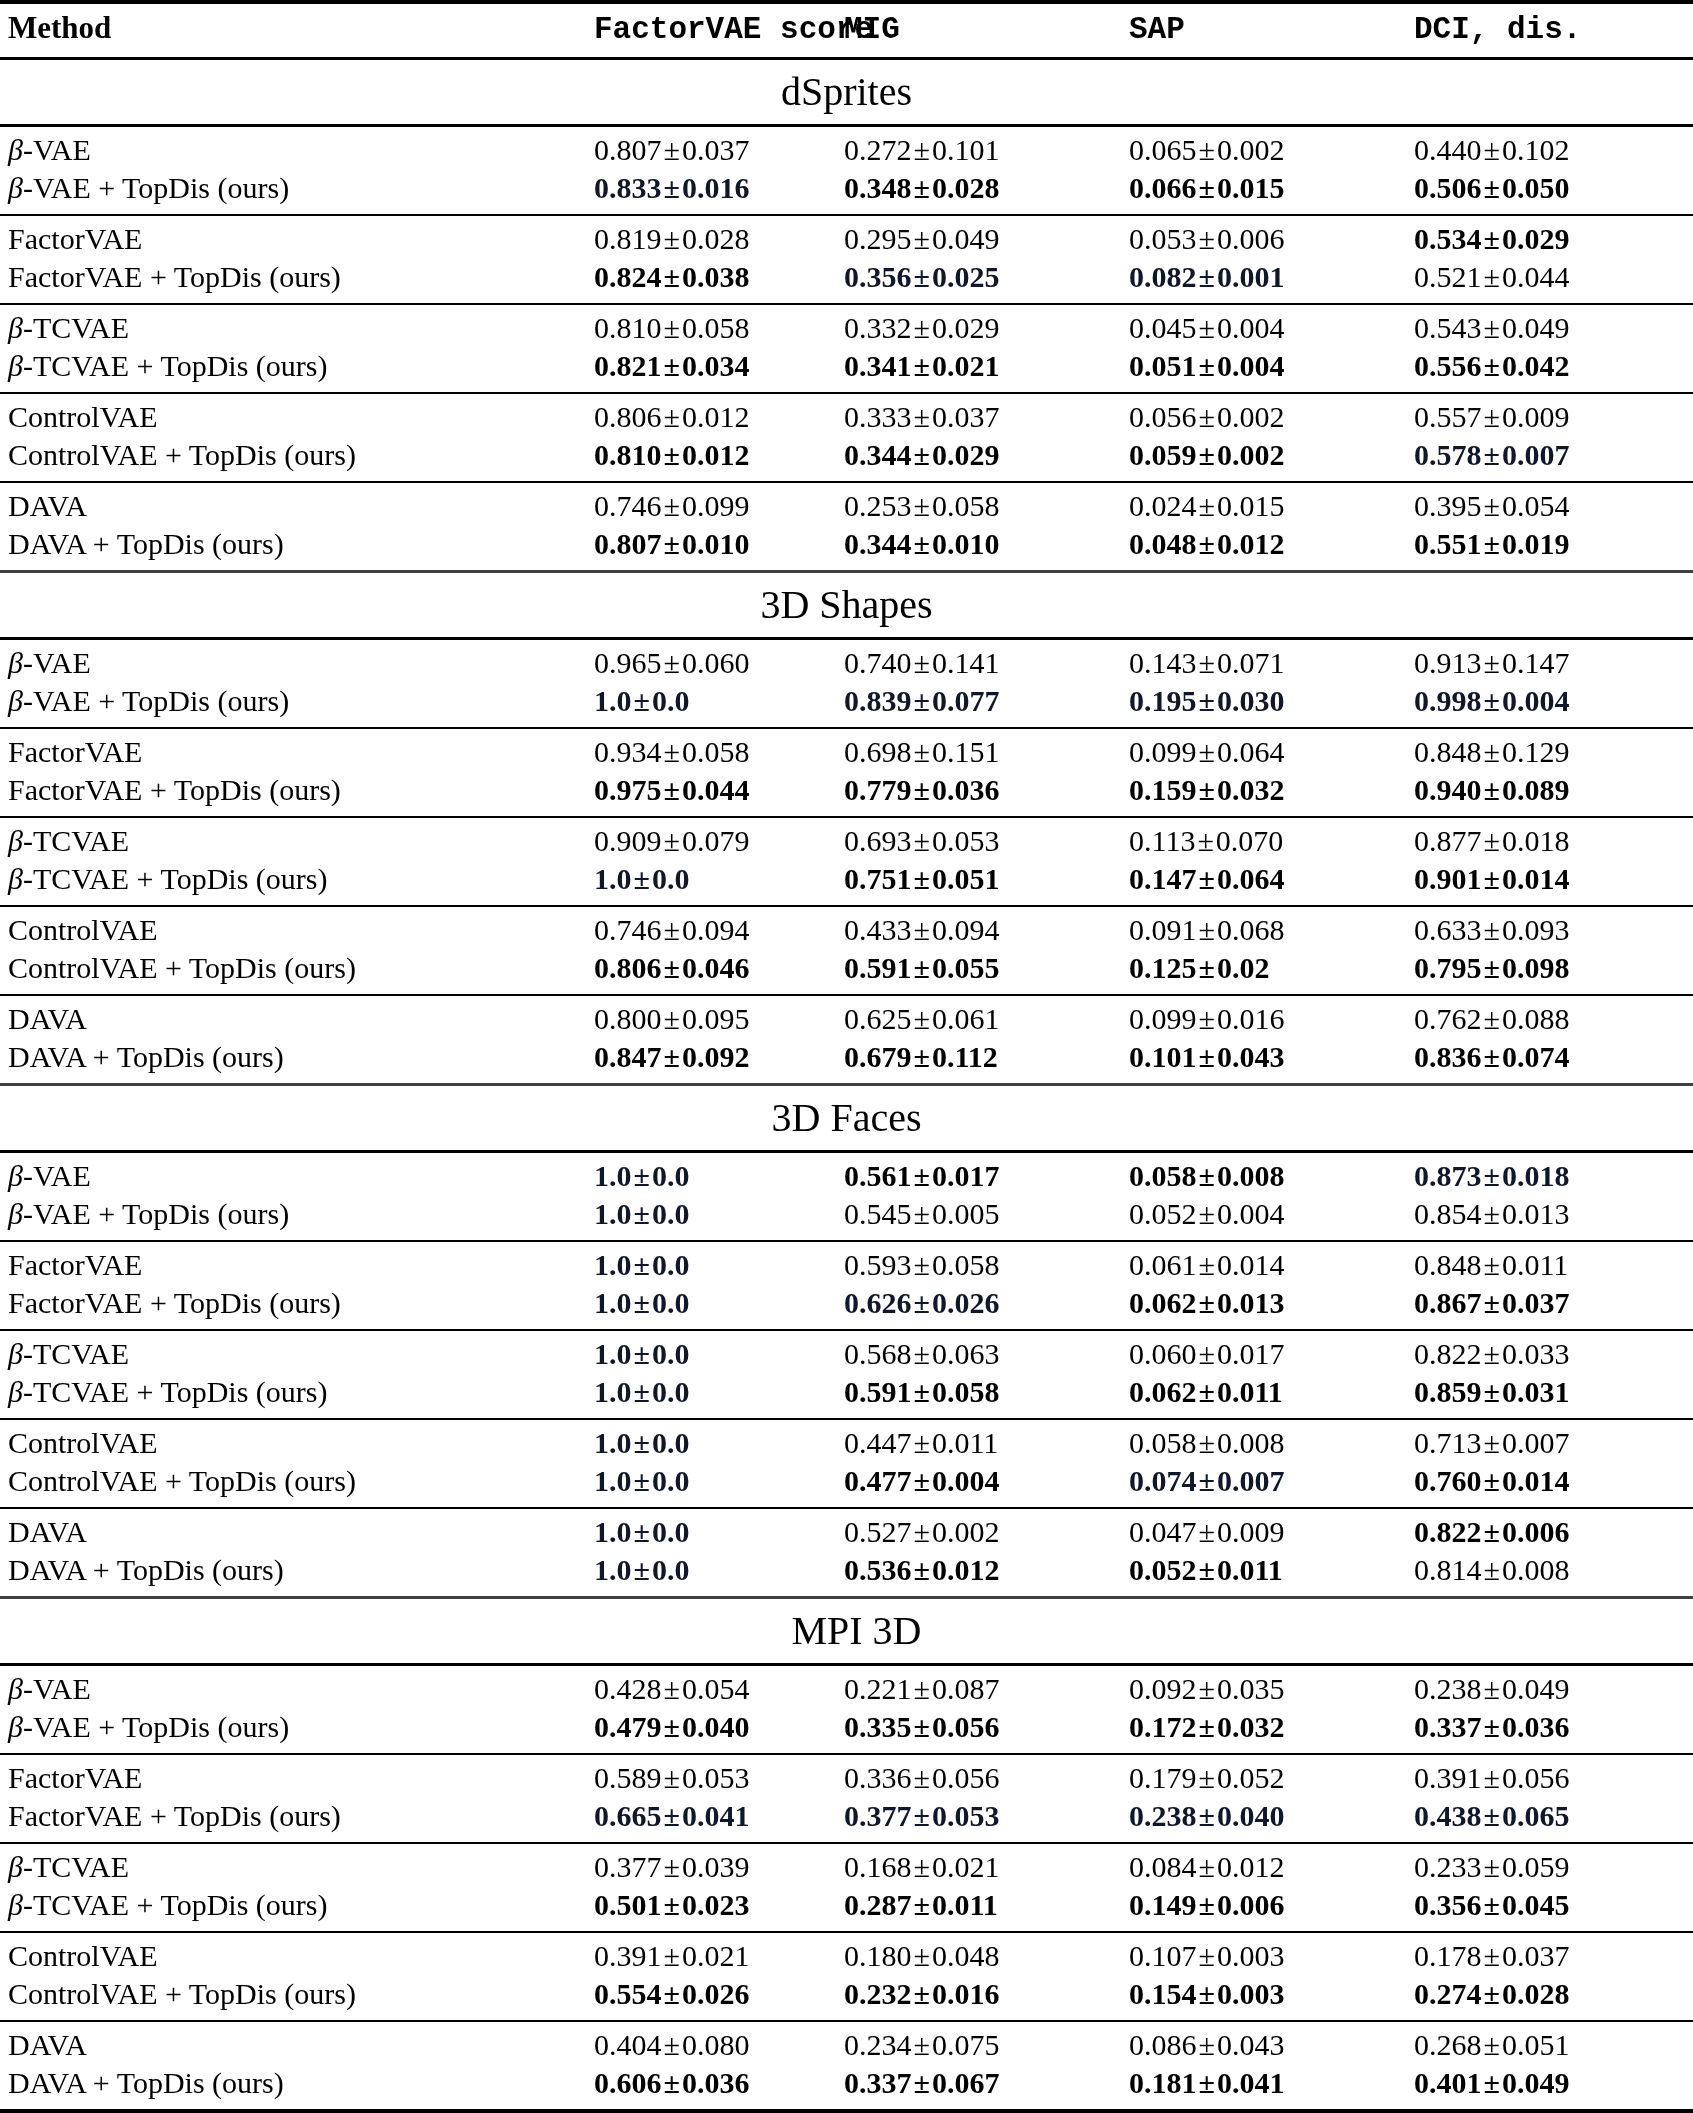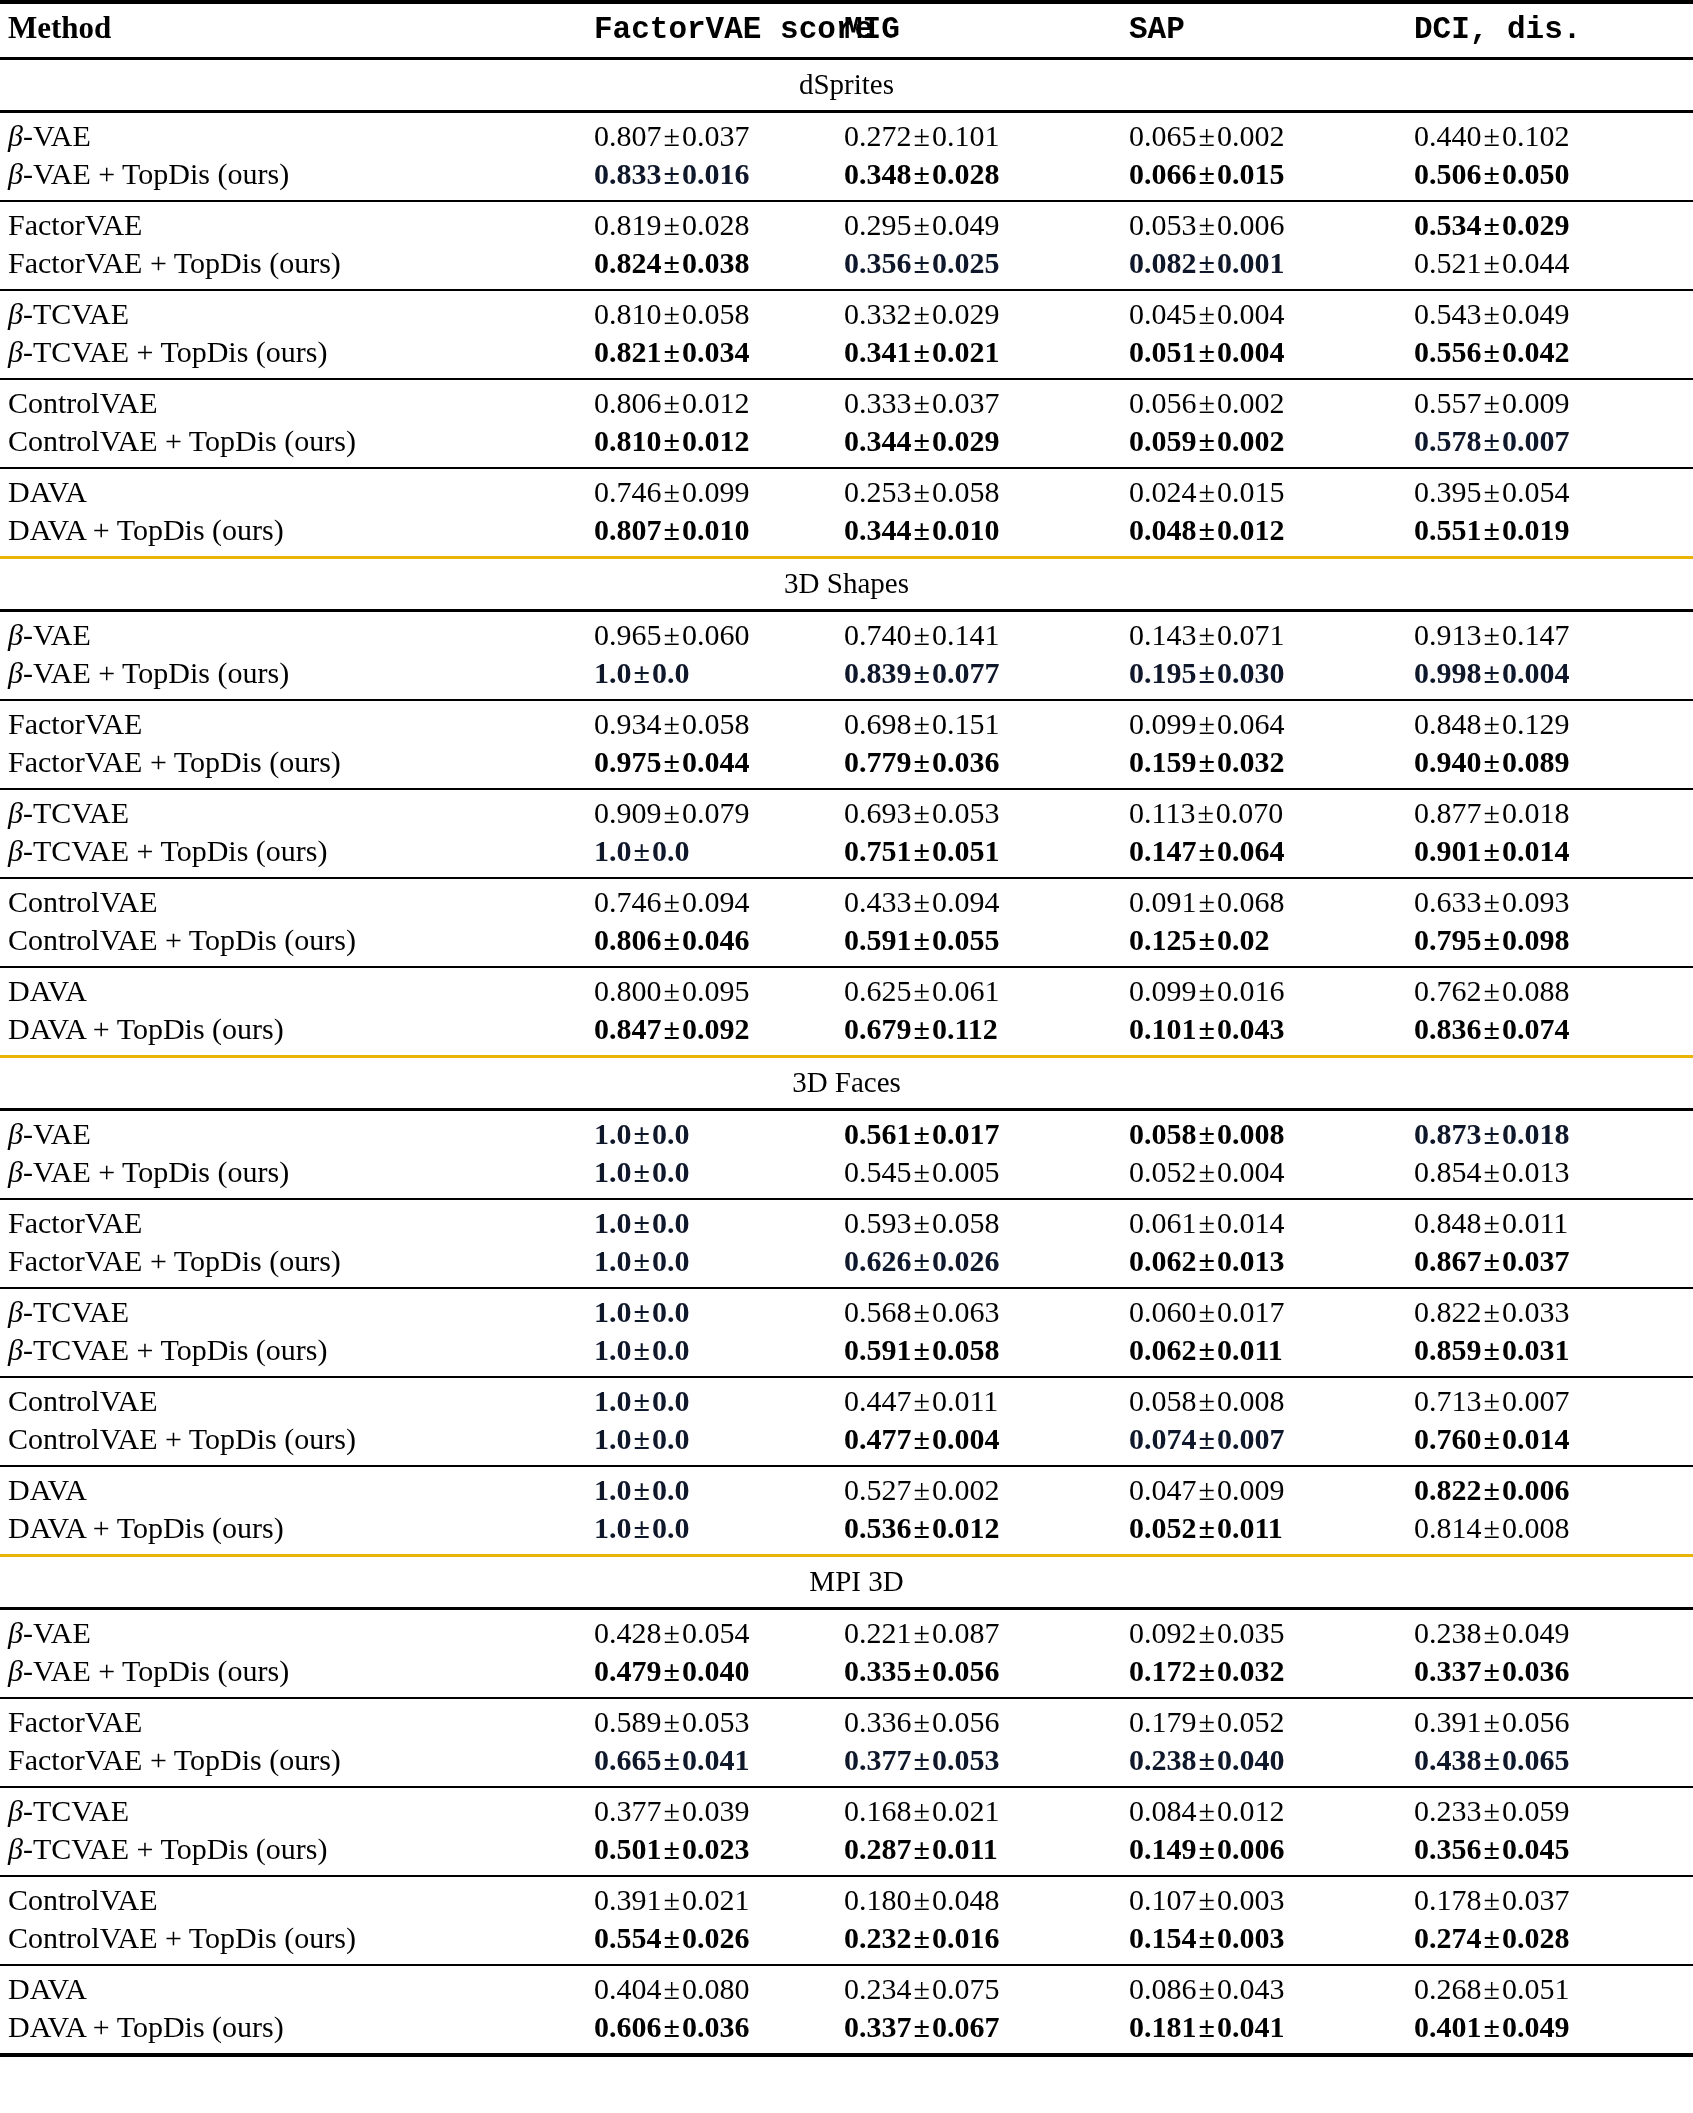--- a/index.html
+++ b/index.html
@@ -37,34 +37,34 @@
     padding: 3px 0 4px 0;
   }
   td.val .cell-pad { padding-left: 4px; }
   th.val .cell-pad { padding-left: 4px; font-family: Liberation Mono, monospace; }
   td.method .cell-pad { padding-left: 8px; }
   th.method .cell-pad { padding-left: 8px; }
 
   
   .toprule td, .toprule th { border-top: 4px solid #000; }
   .headrule td, .headrule th { border-bottom: 3.5px solid #000; }
-  .midrule td { border-top: 3px solid #eab308; }
+  .midrule td { border-top: 3px solid #404040; }
   .thinrule td { border-top: 2.2px solid #000; }
   .bottomrule td { border-bottom: 4px solid #000; }
 
   thead th {
     font-weight: bold;
     font-size: 31px;
     margin-top: 41px;
   }
   thead tr.header-row th .cell-pad { padding-top: 6px; padding-bottom: 10px; }
 
   .section-row td {
     text-align: center;
-    font-size: 29px;
+    font-size: 40px;
     font-family: Liberation Serif, serif;
   }
   .section-row td .cell-pad {
     padding-top: 8px;
     padding-bottom: 9px;
     text-align: center;
   }
   .section-label { display: inline-block; }
 
   .row-base td .cell-pad { padding-top: 6px; padding-bottom: 2px; }

